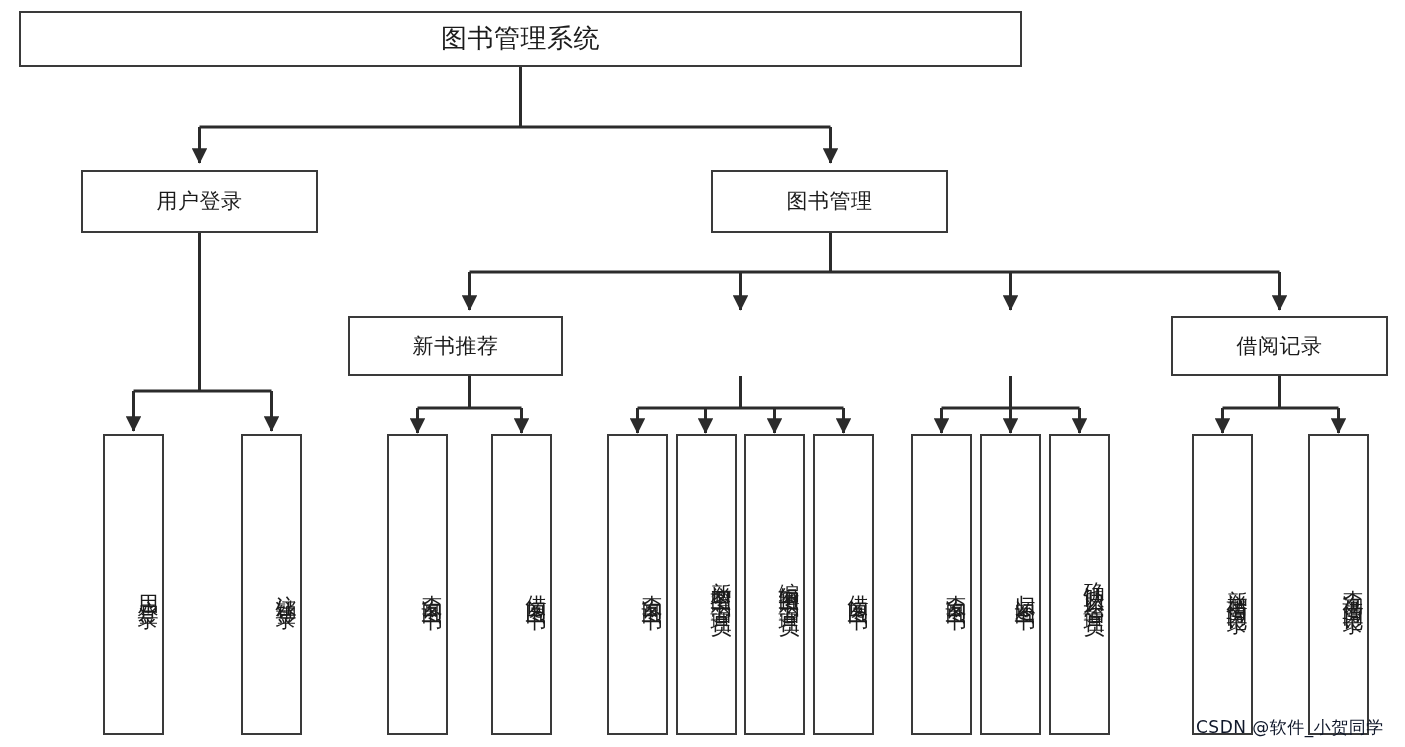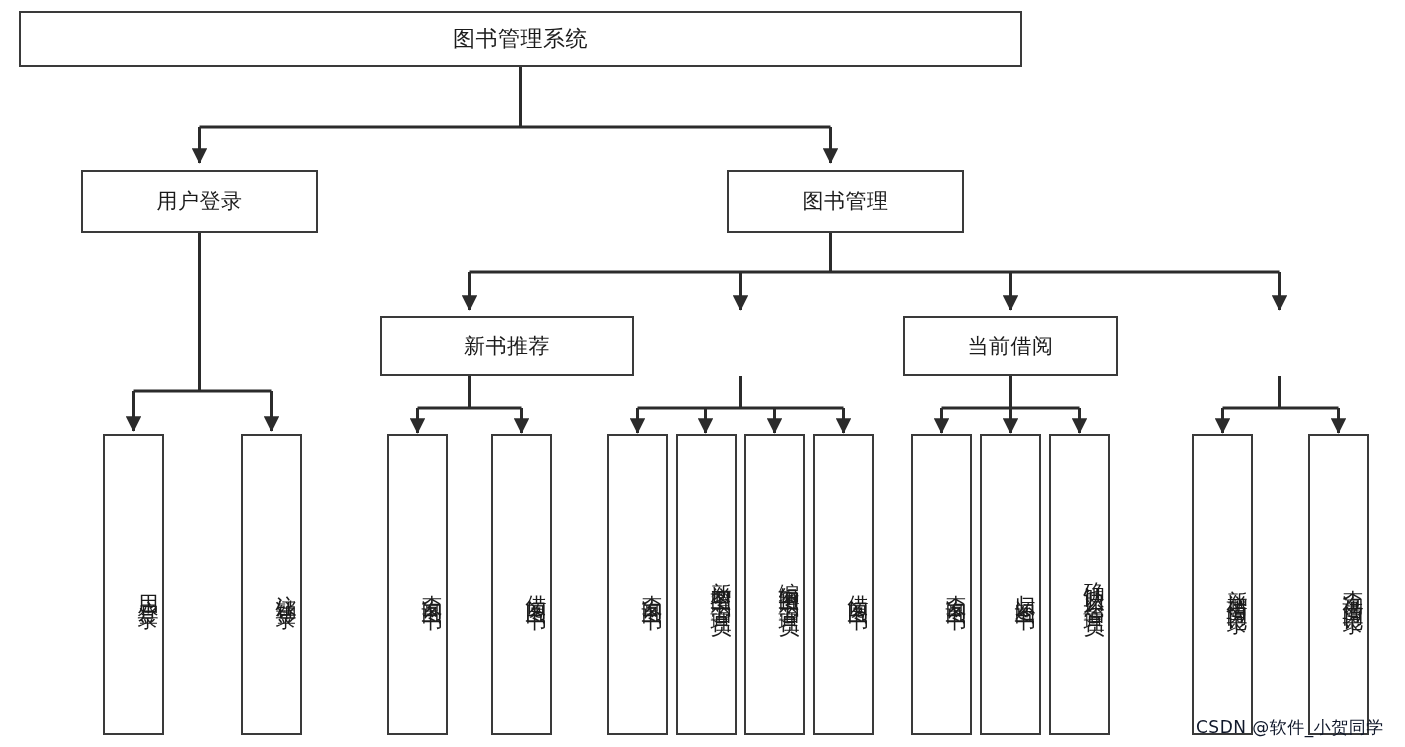--- a/index.html
+++ b/index.html
@@ -36,21 +36,21 @@
     justify-content: center;
     color: #1b1b1b;
     text-align: center;
   }
   .node.h {
     font-size: 21px;
     line-height: 1.15;
     letter-spacing: 0.5px;
   }
   .node.root {
-    font-size: 22px;
+    font-size: 26px;
   }
   .node.v {
     writing-mode: vertical-rl;
     text-orientation: upright;
     font-size: 21px;
     letter-spacing: 5px;
     padding-top: 6px;
     align-items: flex-start;
     justify-content: center;
   }
@@ -126,29 +126,29 @@
     </g>
   </svg>
 
   <div class="node h root" style="left:19px; top:11px; width:1003px; height:56px;">
     <span>图书管理系统</span>
   </div>
 
   <div class="node h" style="left:81px; top:170px; width:237px; height:63px;">
     <span>用户登录</span>
   </div>
-  <div class="node h" style="left:711px; top:170px; width:237px; height:63px;margin-left:16px;">
+  <div class="node h" style="left:711px; top:170px; width:237px; height:63px;">
     <span>图书管理</span>
   </div>
 
-  <div class="node h" style="left:380px; top:316px; width:254px; height:60px;">
+  <div class="node h" style="left:348px; top:316px; width:215px; height:60px;">
     <span>新书推荐</span>
   </div>
-  <div class="node h" style="left:903px; top:316px; width:215px; height:60px;">
-    <span>当前借阅</span>
+  <div class="node h" style="left:1171px; top:316px; width:217px; height:60px;">
+    <span>借阅记录</span>
   </div>
 
   <div class="node v" style="left:103px; top:434px; width:61px; height:301px;">
     <span class="vtext">用户登录</span>
   </div>
   <div class="node v" style="left:241px; top:434px; width:61px; height:301px;">
     <span class="vtext">注销登录</span>
   </div>
 
   <div class="node v" style="left:387px; top:434px; width:61px; height:301px;">

